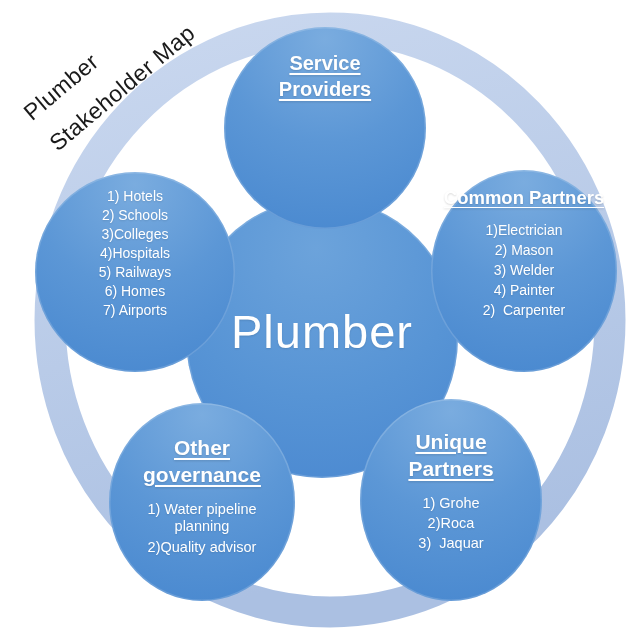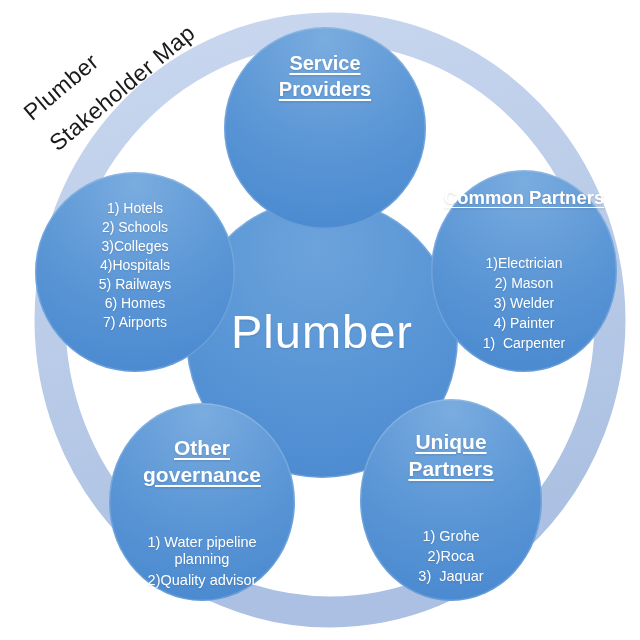--- a/index.html
+++ b/index.html
@@ -27,21 +27,20 @@
     position:absolute;
     border-radius:50%;
     background:radial-gradient(circle at 50% 6%, #7aacdf 0%, #5c97d6 48%, #4787cf 100%);
     box-shadow:inset 0 0 0 1.5px rgba(255,255,255,0.16);
     color:#ffffff;
     display:flex;
     flex-direction:column;
     align-items:center;
     box-sizing:border-box;
     text-align:center;
-    gap:33px;
   }
   .node-center{
     left:186px;top:198px;width:272px;height:280px;
     z-index:1;
     justify-content:center;
     background:radial-gradient(circle at 48% 18%, #6ca3db 0%, #5794d5 55%, #4987d0 100%);
   }
   .center-label{
     font-size:47px;
     letter-spacing:1px;
@@ -67,21 +66,21 @@
     white-space:pre-wrap;
     text-shadow:0 1px 2px rgba(0,0,0,0.12);
   }
   
   .node-service{left:224px;top:27px;width:202px;height:202px;z-index:2;padding-top:24px;}
   .node-service .node-heading{font-size:20px;max-width:120px;}
   .node-service .node-items li{font-size:13.5px;font-weight:bold;margin:3.5px 0;}
   
   .node-customer{left:35px;top:172px;width:200px;height:200px;z-index:2;padding-top:7px;}
   .node-customer .node-heading{font-size:21px;}
-  .node-customer .node-items{margin-top:18px;}
+  .node-customer .node-items{margin-top:6px;}
   .node-customer .node-items li{margin:3px 0;}
   
   .node-common{left:431px;top:170px;width:186px;height:202px;z-index:2;padding-top:16px;}
   .node-common .node-heading{font-size:18.5px;text-align:center;}
   .node-common .node-items li{margin:4px 0;}
   
   .node-other{left:109px;top:403px;width:186px;height:198px;z-index:2;padding-top:32px;}
   .node-other .node-heading{font-size:21px;max-width:140px;}
   .node-other .node-items{max-width:150px;}
   .node-other .node-items li{font-size:14.5px;margin:4px 0;line-height:17px;}
@@ -131,21 +130,21 @@
     </ul>
   </div>
 
   <div class="node node-common">
     <div class="node-heading">Common Partners</div>
     <ul class="node-items">
       <li>1)Electrician</li>
       <li>2) Mason</li>
       <li>3) Welder</li>
       <li>4) Painter</li>
-      <li>1)  Carpenter</li>
+      <li>2)  Carpenter</li>
     </ul>
   </div>
 
   <div class="node node-other">
     <div class="node-heading">Other governance</div>
     <ul class="node-items">
       <li>1) Water pipeline planning</li>
       <li>2)Quality advisor</li>
     </ul>
   </div>

